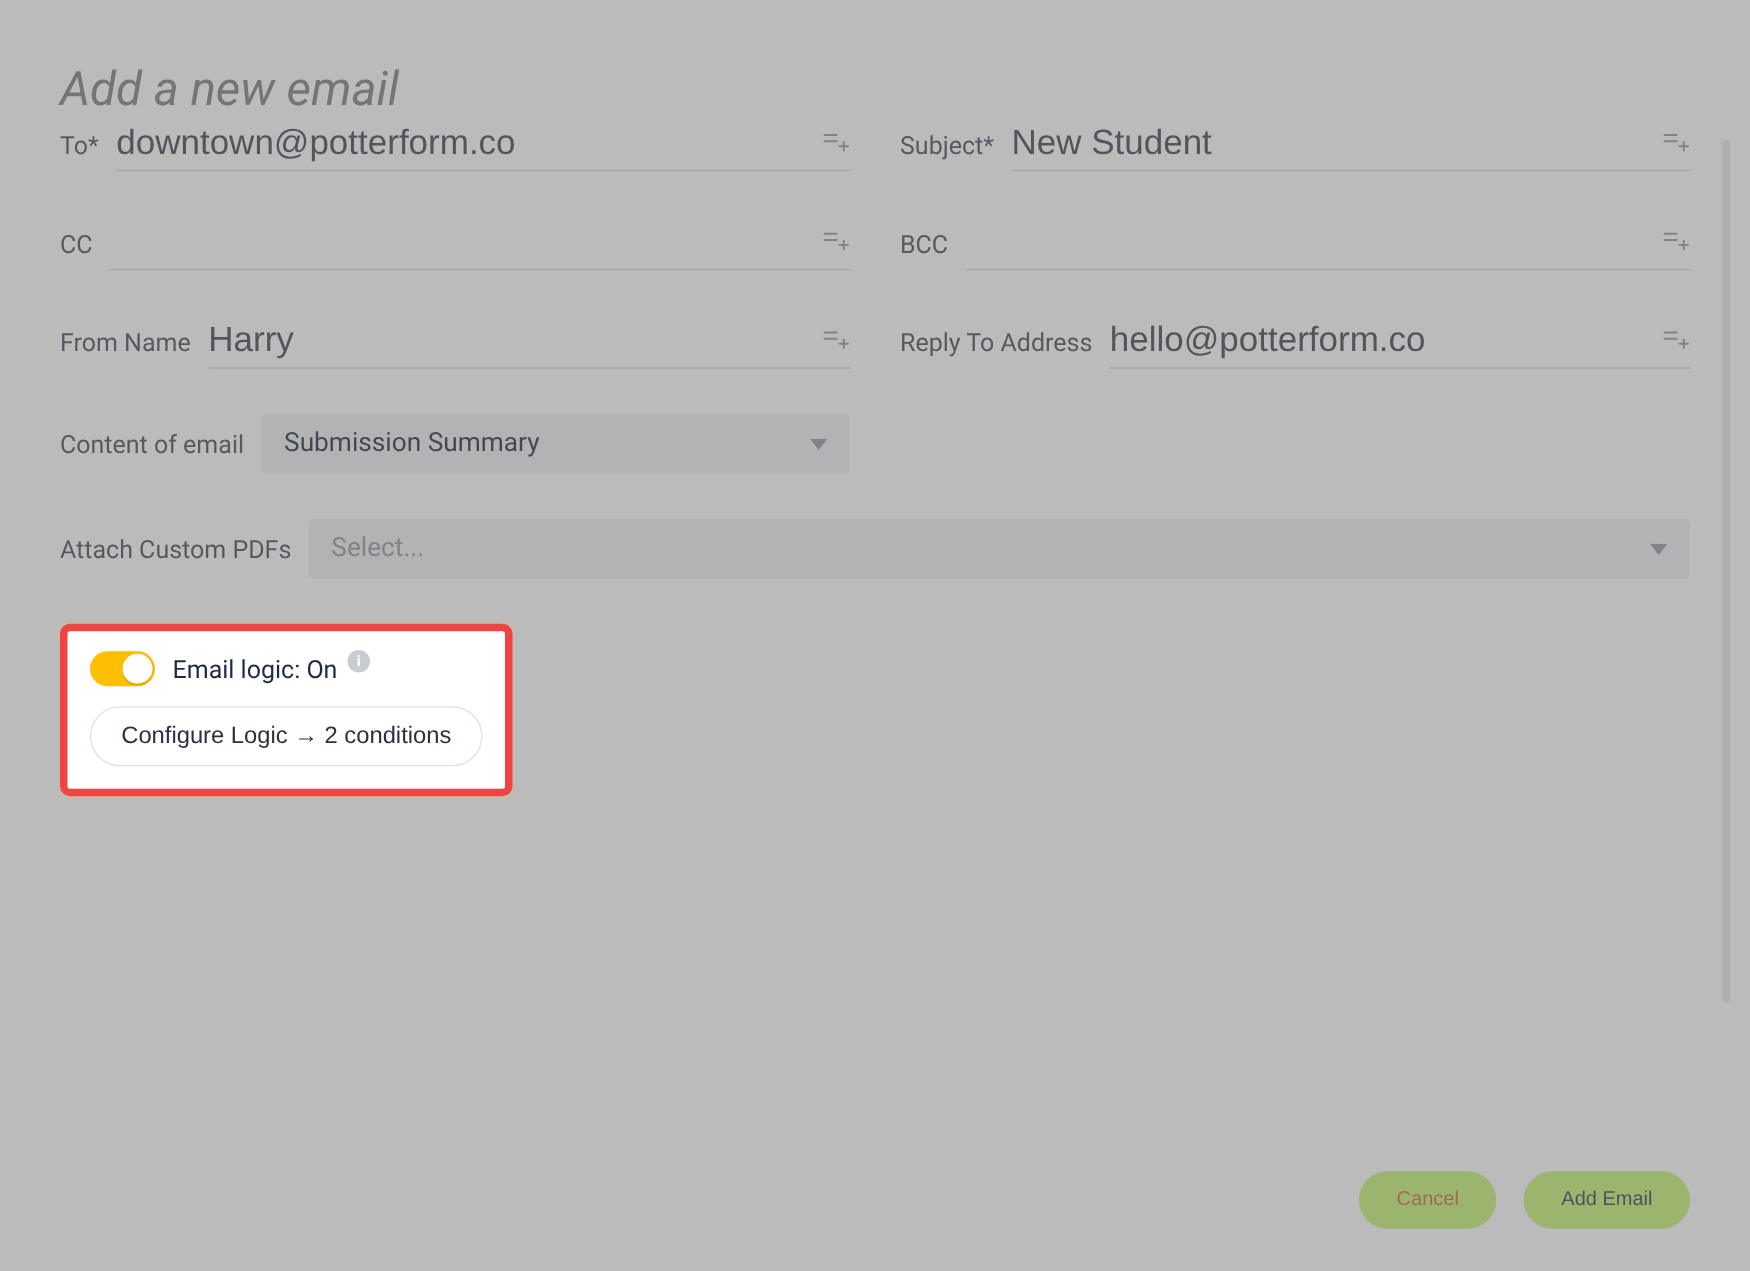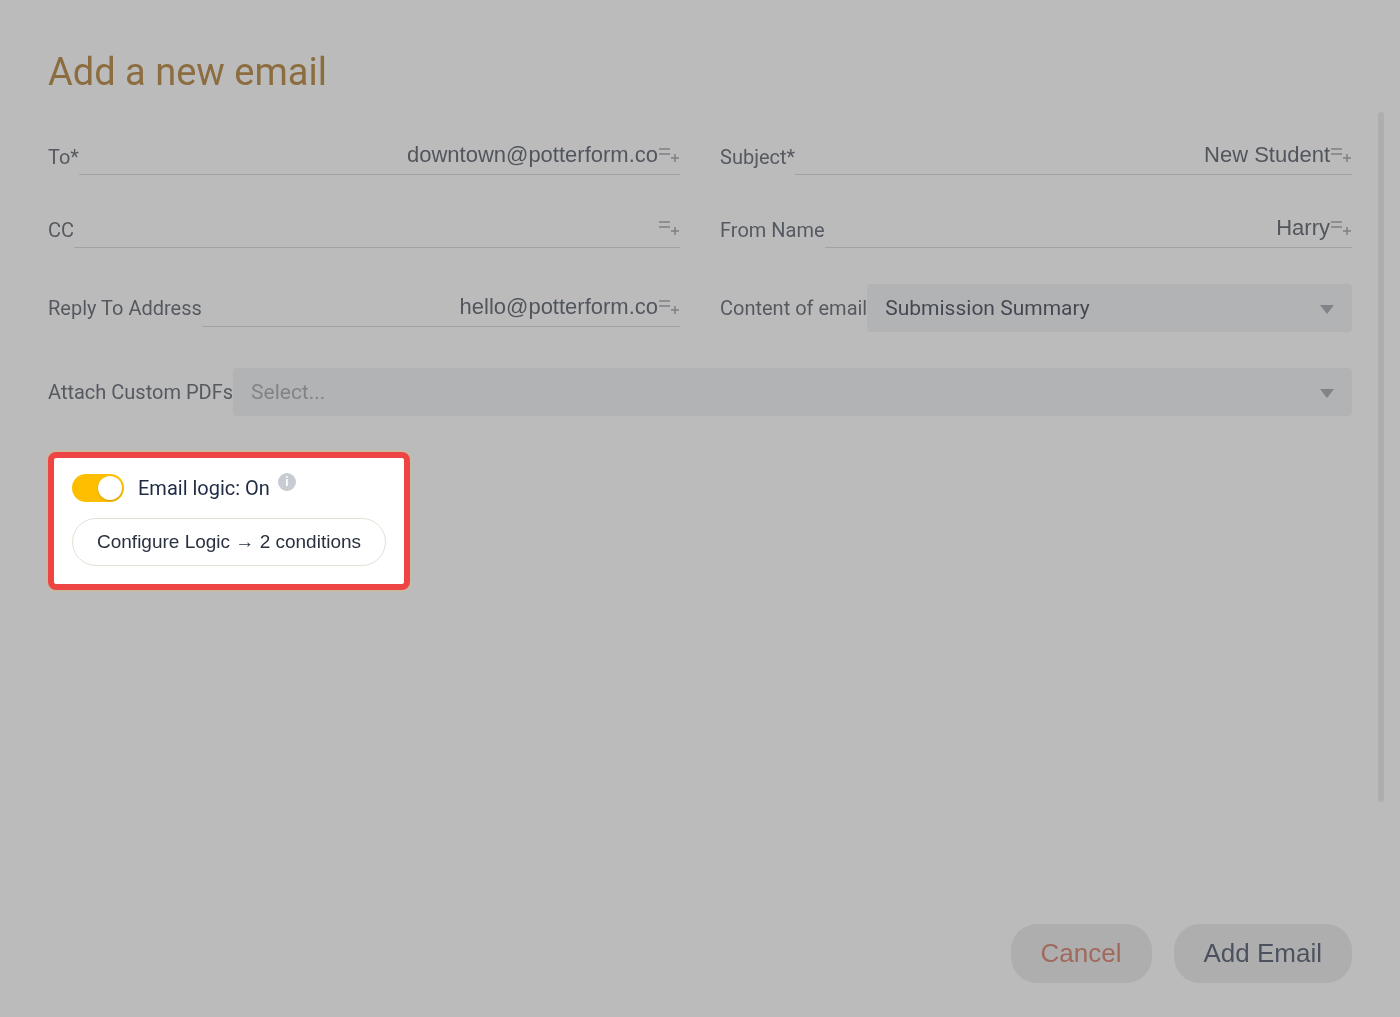--- a/index.html
+++ b/index.html
@@ -15,35 +15,36 @@
   .page {
     padding: 50px 48px 30px 48px;
     width: 100%; height: 100%;
     background: #fff;
     position: relative;
   }
 
   h1 {
     font-size: 38px;
     font-weight: 400;
-    color: #a16207;
-    margin-bottom: 44px;
+    color: #737373;
+    font-style: italic;
   }
 
   .form-grid {
     display: grid;
     grid-template-columns: 1fr 1fr;
     column-gap: 40px;
     row-gap: 36px;
     margin-bottom: 36px;
   }
 
   .field {
     display: flex;
     align-items: center;
+    gap: 14px;
   }
 
   .field-label {
     min-width: auto;
     font-size: 20px;
     color: #333b48;
     white-space: nowrap;
   }
 
   .field-input-wrap {
@@ -52,24 +53,23 @@
     align-items: center;
     border-bottom: 1px solid #ccc;
     padding-bottom: 2px;
   }
 
   .field-input {
     flex: 1;
     border: none;
     outline: none;
     background: transparent;
-    font-size: 22px;
+    font-size: 28px;
     color: #2a3240;
     padding: 4px 0;
-    text-align: right;
   }
 
   .insert-icon {
     color: #8a8f98;
     display: flex;
     align-items: flex-end;
     gap: 0;
     cursor: pointer;
   }
 
@@ -175,23 +175,23 @@
     bottom: 34px;
     right: 48px;
     display: flex;
     gap: 22px;
   }
 
   .btn {
     border: none;
     border-radius: 26px;
     padding: 14px 30px;
-    font-size: 26px;
-    cursor: pointer;
-    background: #e5e5e5;
+    font-size: 16px;
+    cursor: pointer;
+    background: #bef264;
   }
   .btn-cancel { color: #c85a3e; }
   .btn-primary { color: #1f2a44; }
 </style>
 </head>
 <body>
 
 <div class="page">
 
   <h1>Add a new email</h1>
@@ -248,20 +248,38 @@
               </g>
               <g stroke="#8a8f98" stroke-width="1.6">
                 <line x1="17" y1="8" x2="17" y2="16"></line>
                 <line x1="13" y1="12" x2="21" y2="12"></line>
               </g>
             </svg>
         </span>
       </div>
     </div>
 
+    <div class="field">
+      <span class="field-label">BCC</span>
+      <div class="field-input-wrap">
+        <input class="field-input" value="" style="">
+        <span class="insert-icon">
+          <svg width="22" height="18" viewBox="0 0 22 18">
+              <g stroke="#8a8f98" stroke-width="1.6" fill="none">
+                <line x1="1" y1="3" x2="12" y2="3"></line>
+                <line x1="1" y1="8" x2="12" y2="8"></line>
+              </g>
+              <g stroke="#8a8f98" stroke-width="1.6">
+                <line x1="17" y1="8" x2="17" y2="16"></line>
+                <line x1="13" y1="12" x2="21" y2="12"></line>
+              </g>
+            </svg>
+        </span>
+      </div>
+    </div>
 
 
     <div class="field">
       <span class="field-label">From Name</span>
       <div class="field-input-wrap">
         <input class="field-input" value="Harry" style="">
         <span class="insert-icon">
           <svg width="22" height="18" viewBox="0 0 22 18">
               <g stroke="#8a8f98" stroke-width="1.6" fill="none">
                 <line x1="1" y1="3" x2="12" y2="3"></line>

